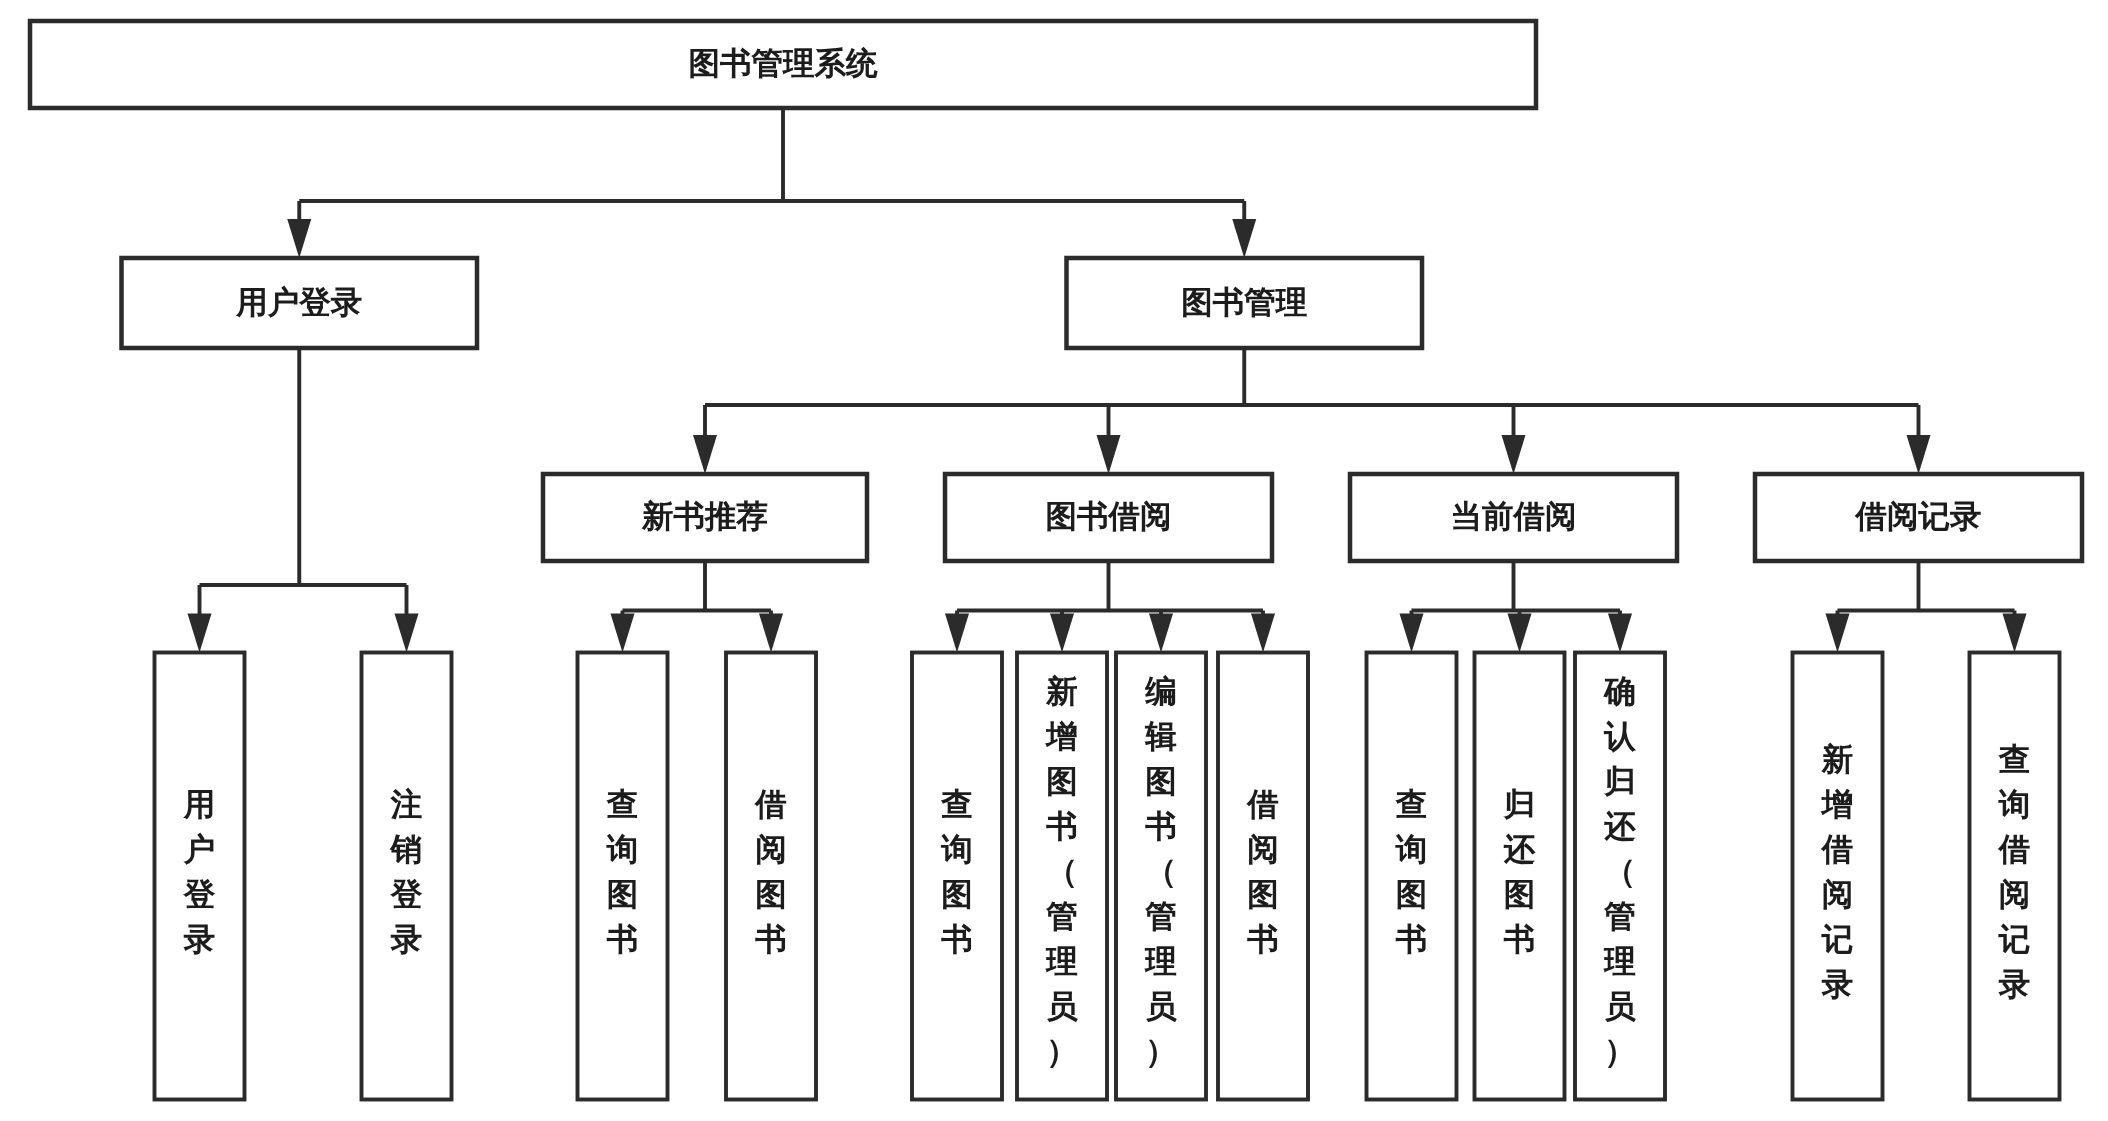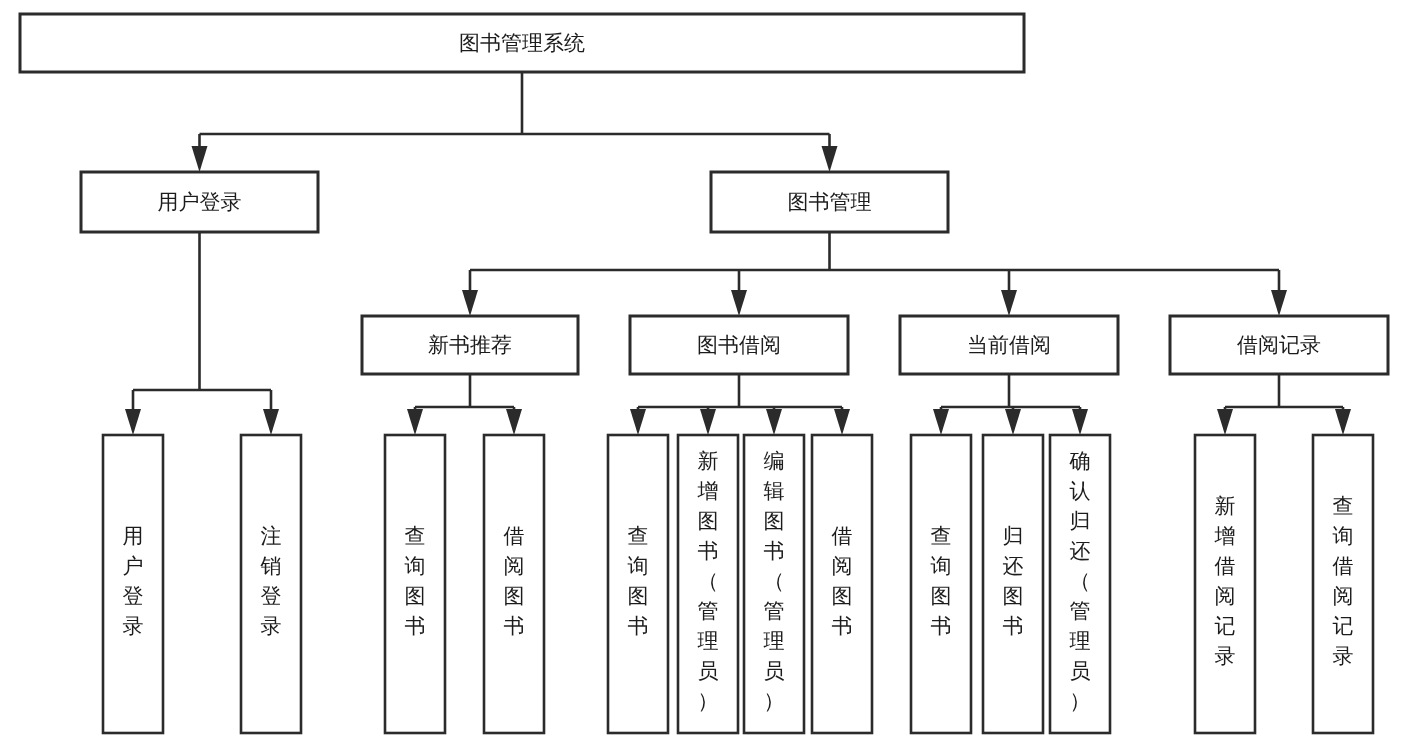--- a/index.html
+++ b/index.html
@@ -11,20 +11,21 @@
     width: 1405px;
     height: 747px;
     font-family: "Liberation Sans", sans-serif;
     overflow: hidden;
     position: relative;
   }
   #diagram-root {
     position: relative;
     width: 1405px;
     height: 582px;
+    font-weight: bold;
   }
   svg.flow {
     position: absolute;
     top: 0;
     left: 0;
     width: 1405px;
     height: 747px;
   }
   .node-box {
     fill: #ffffff;

